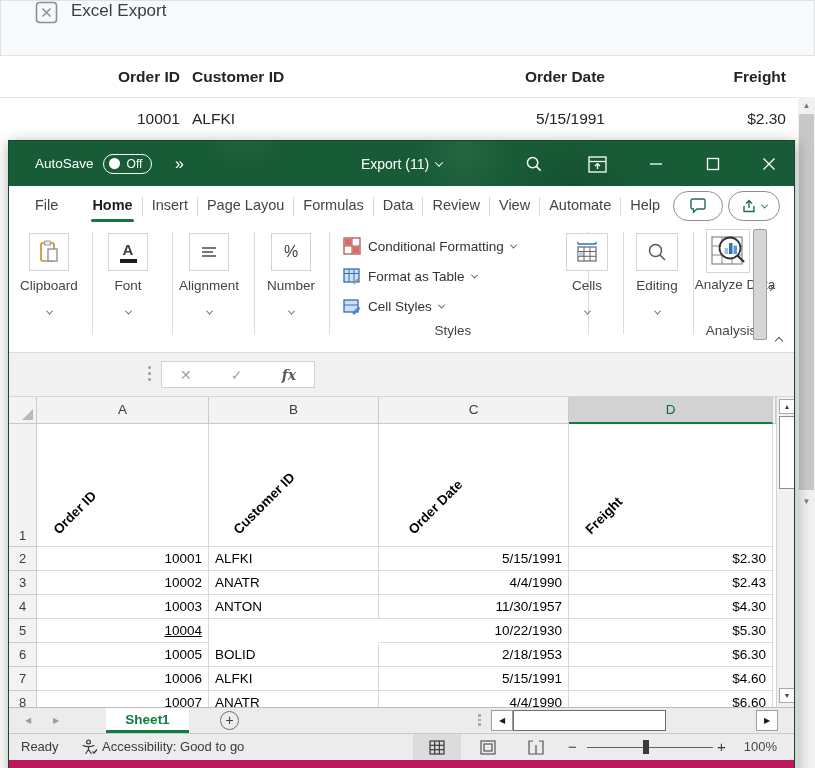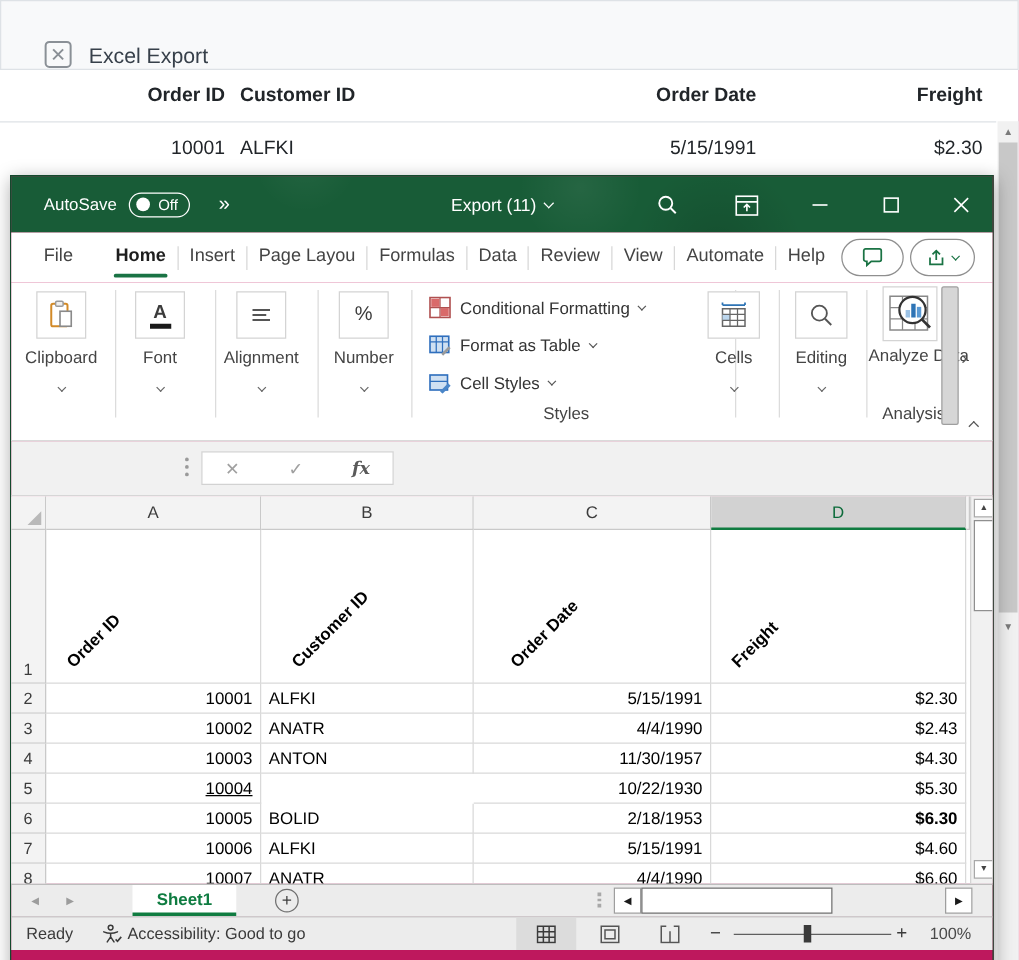--- a/index.html
+++ b/index.html
@@ -2,21 +2,21 @@
 <html><head>
 <meta charset="utf-8">
 <style>
   * { margin:0; padding:0; box-sizing:border-box; }
   html,body { width:815px; height:768px; }
   body { position:relative; font-family:"Liberation Sans",sans-serif; background:#fff; overflow:hidden; }
 
   
   #export-page { position:absolute; inset:0; }
   .card-header { position:absolute; left:0; top:0; width:815px; height:56px; background:#f8f9fa;
-    border:1px solid #dee2e6; display:flex; align-items:flex-end; gap:13px; padding-left:34px; }
+    border:1px solid #dee2e6; display:flex; align-items:flex-start; gap:13px; padding-left:34px; }
   .exp-title { font-size:17px; color:#37404a; }
   .exp-row { position:absolute; left:0; width:797px; height:42px; font-size:15.5px; color:#212529; }
   .exp-thead { top:56px; font-weight:700; border-bottom:1px solid #dee2e6; background:#fff; }
   .exp-tbody { top:98px; }
   .exp-row>div { position:absolute; top:0; height:42px; line-height:42px; }
   .c0 { left:0; width:180px; text-align:right; }
   .c1 { left:192px; width:200px; text-align:left; }
   .c2 { left:400px; width:205px; text-align:right; }
   .c3 { left:560px; width:226px; text-align:right; }
   #page-scrollbar { position:absolute; left:798px; top:97px; width:17px; height:671px; background:#f1f1f1; }
@@ -431,21 +431,21 @@
 
     <div class="rh" style="top:222px;height:24px;">5</div>
     <div class="cell num" style="top:222px;left:28px;width:172px;text-decoration:underline;">10004</div>
     <div class="cell num" style="top:222px;left:370px;width:190px;">10/22/1930</div>
     <div class="cell num" style="top:222px;left:560px;width:204px;">$5.30</div>
 
     <div class="rh" style="top:246px;height:24px;">6</div>
     <div class="cell num" style="top:246px;left:28px;width:172px;">10005</div>
     <div class="cell txt" style="top:246px;left:200px;width:170px;">BOLID</div>
     <div class="cell num" style="top:246px;left:370px;width:190px;">2/18/1953</div>
-    <div class="cell num" style="top:246px;left:560px;width:204px;font-weight:bold;">$6.30</div>
+    <div class="cell num" style="top:246px;left:560px;width:204px;">$6.30</div>
 
     <div class="rh" style="top:270px;height:24px;">7</div>
     <div class="cell num" style="top:270px;left:28px;width:172px;">10006</div>
     <div class="cell txt" style="top:270px;left:200px;width:170px;">ALFKI</div>
     <div class="cell num" style="top:270px;left:370px;width:190px;">5/15/1991</div>
     <div class="cell num" style="top:270px;left:560px;width:204px;">$4.60</div>
 
     <div class="rh" style="top:294px;height:24px;">8</div>
     <div class="cell num" style="top:294px;left:28px;width:172px;">10007</div>
     <div class="cell txt" style="top:294px;left:200px;width:170px;">ANATR</div>

